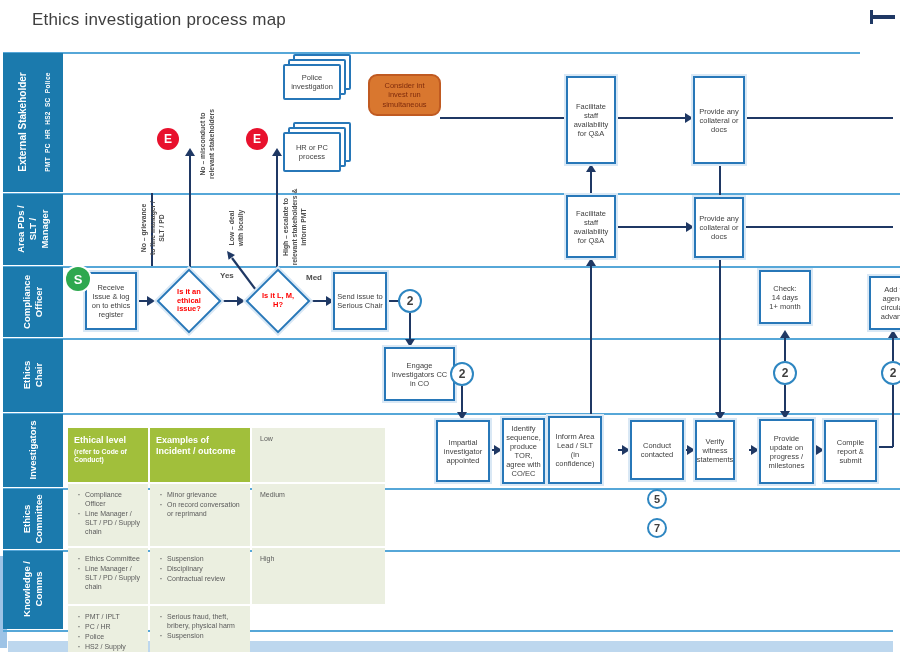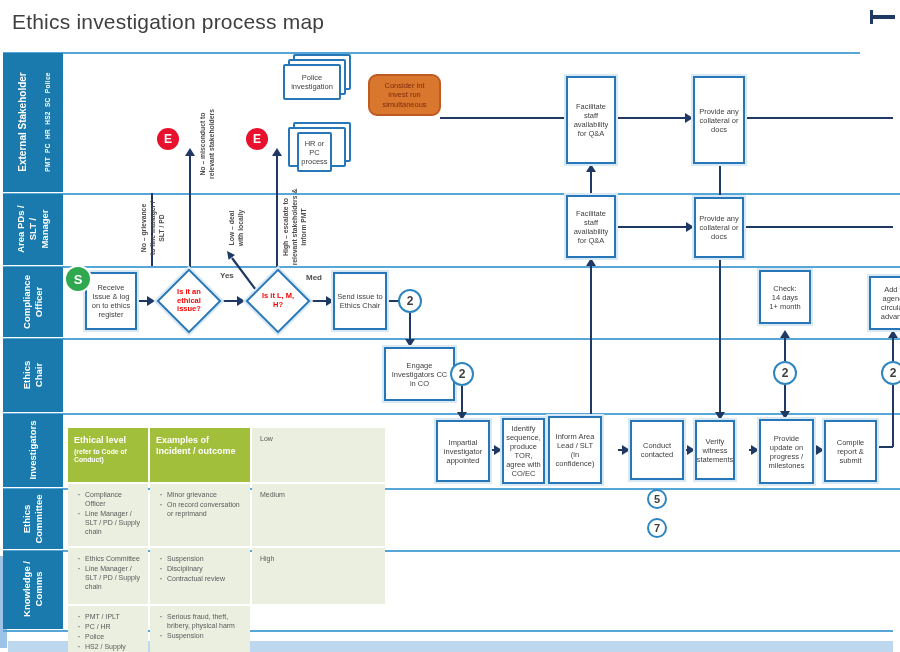--- a/index.html
+++ b/index.html
@@ -3,21 +3,21 @@
 <meta charset="utf-8">
 <style>
   :root{
     --navy:#1F3864; --laneblue:#1B7AAD; --lineblue:#56A7D8; --boxb:#2777B8;
     --halo:#D9E8F5; --red:#E8112D; --green:#2FA84F; --orange:#D9772F;
     --tgreen:#A1BF3B; --trow:#EBEFE0; --gray:#3F3F3F; --lgray:#4D4D4D;
   }
   *{margin:0;padding:0;box-sizing:border-box}
   body{background:#fff;font-family:"Liberation Sans",sans-serif}
   #stage{position:relative;width:900px;height:652px;background:#fff;overflow:hidden}
-  .title{position:absolute;left:12px;top:10px;font-size:21px;color:var(--gray);letter-spacing:.2px}
+  .title{position:absolute;left:32px;top:10px;font-size:17px;color:var(--gray);letter-spacing:.2px}
   .laneline{position:absolute;height:2px;background:var(--lineblue)}
   .sb{position:absolute;left:3px;width:60px;background:var(--laneblue)}
   .lanelab{position:absolute;color:#fff;font-weight:bold;font-size:9.5px;text-align:center;line-height:1.25;
     white-space:pre-line;transform:translate(-50%,-50%) rotate(-90deg)}
   .lanesub{font-size:6.5px;white-space:pre;letter-spacing:.3px}
   .ln{position:absolute;background:var(--navy)}
   .ah{position:absolute;width:0;height:0}
   .ah-r{border-top:5px solid transparent;border-bottom:5px solid transparent;border-left:8px solid var(--navy)}
   .ah-u{border-left:5px solid transparent;border-right:5px solid transparent;border-bottom:8px solid var(--navy)}
   .ah-d{border-left:5px solid transparent;border-right:5px solid transparent;border-top:8px solid var(--navy)}
@@ -163,31 +163,31 @@
   </svg>
 
   <div class="stack" style="left:283px;top:54px;width:70px;height:48px">
     <div class="page" style="left:10px;top:0;width:58px;height:36px"></div>
     <div class="page" style="left:5px;top:5px;width:58px;height:36px"></div>
     <div class="page" style="left:0;top:10px;width:58px;height:36px">Police investigation</div>
   </div>
   <div class="stack" style="left:283px;top:122px;width:70px;height:52px">
     <div class="page" style="left:10px;top:0;width:58px;height:40px"></div>
     <div class="page" style="left:5px;top:5px;width:58px;height:40px"></div>
-    <div class="page" style="left:14px;top:10px;width:35px;height:40px">HR or PC process</div>
+    <div class="page" style="left:0;top:10px;width:58px;height:40px">HR or PC process</div>
   </div>
 
   <div class="note" style="left:368px;top:74px;width:73px;height:42px">Consider int invest run simultaneous</div>
 
   <div class="box" style="left:566px;top:76px;width:50px;height:88px">Facilitate staff availability for Q&amp;A</div>
   <div class="box" style="left:693px;top:76px;width:52px;height:88px">Provide any collateral or docs</div>
   <div class="box" style="left:566px;top:195px;width:50px;height:63px">Facilitate staff availability for Q&amp;A</div>
   <div class="box" style="left:694px;top:197px;width:50px;height:61px">Provide any collateral or docs</div>
   <div class="box" style="left:85px;top:272px;width:52px;height:58px">Receive Issue &amp; log on to ethics register</div>
-  <div class="box" style="left:333px;top:272px;width:54px;height:58px">Send issue to Ethics Chair</div>
+  <div class="box" style="left:333px;top:272px;width:54px;height:58px">Send issue to Serious Chair</div>
   <div class="box pre" style="left:759px;top:270px;width:52px;height:54px">Check:
 14 days
 1+ month</div>
   <div class="box" style="left:869px;top:276px;width:52px;height:54px">Add to agenda circulate advance</div>
   <div class="box" style="left:384px;top:347px;width:71px;height:54px">Engage Investigators CC in CO</div>
   <div class="box" style="left:436px;top:420px;width:54px;height:62px">Impartial investigator appointed</div>
   <div class="box" style="left:502px;top:418px;width:43px;height:66px">Identify sequence, produce TOR, agree with CO/EC</div>
   <div class="box" style="left:548px;top:416px;width:54px;height:68px">Inform Area Lead / SLT (in confidence)</div>
   <div class="box" style="left:630px;top:420px;width:54px;height:60px">Conduct contacted</div>
   <div class="box" style="left:695px;top:420px;width:40px;height:60px">Verify witness statements</div>

